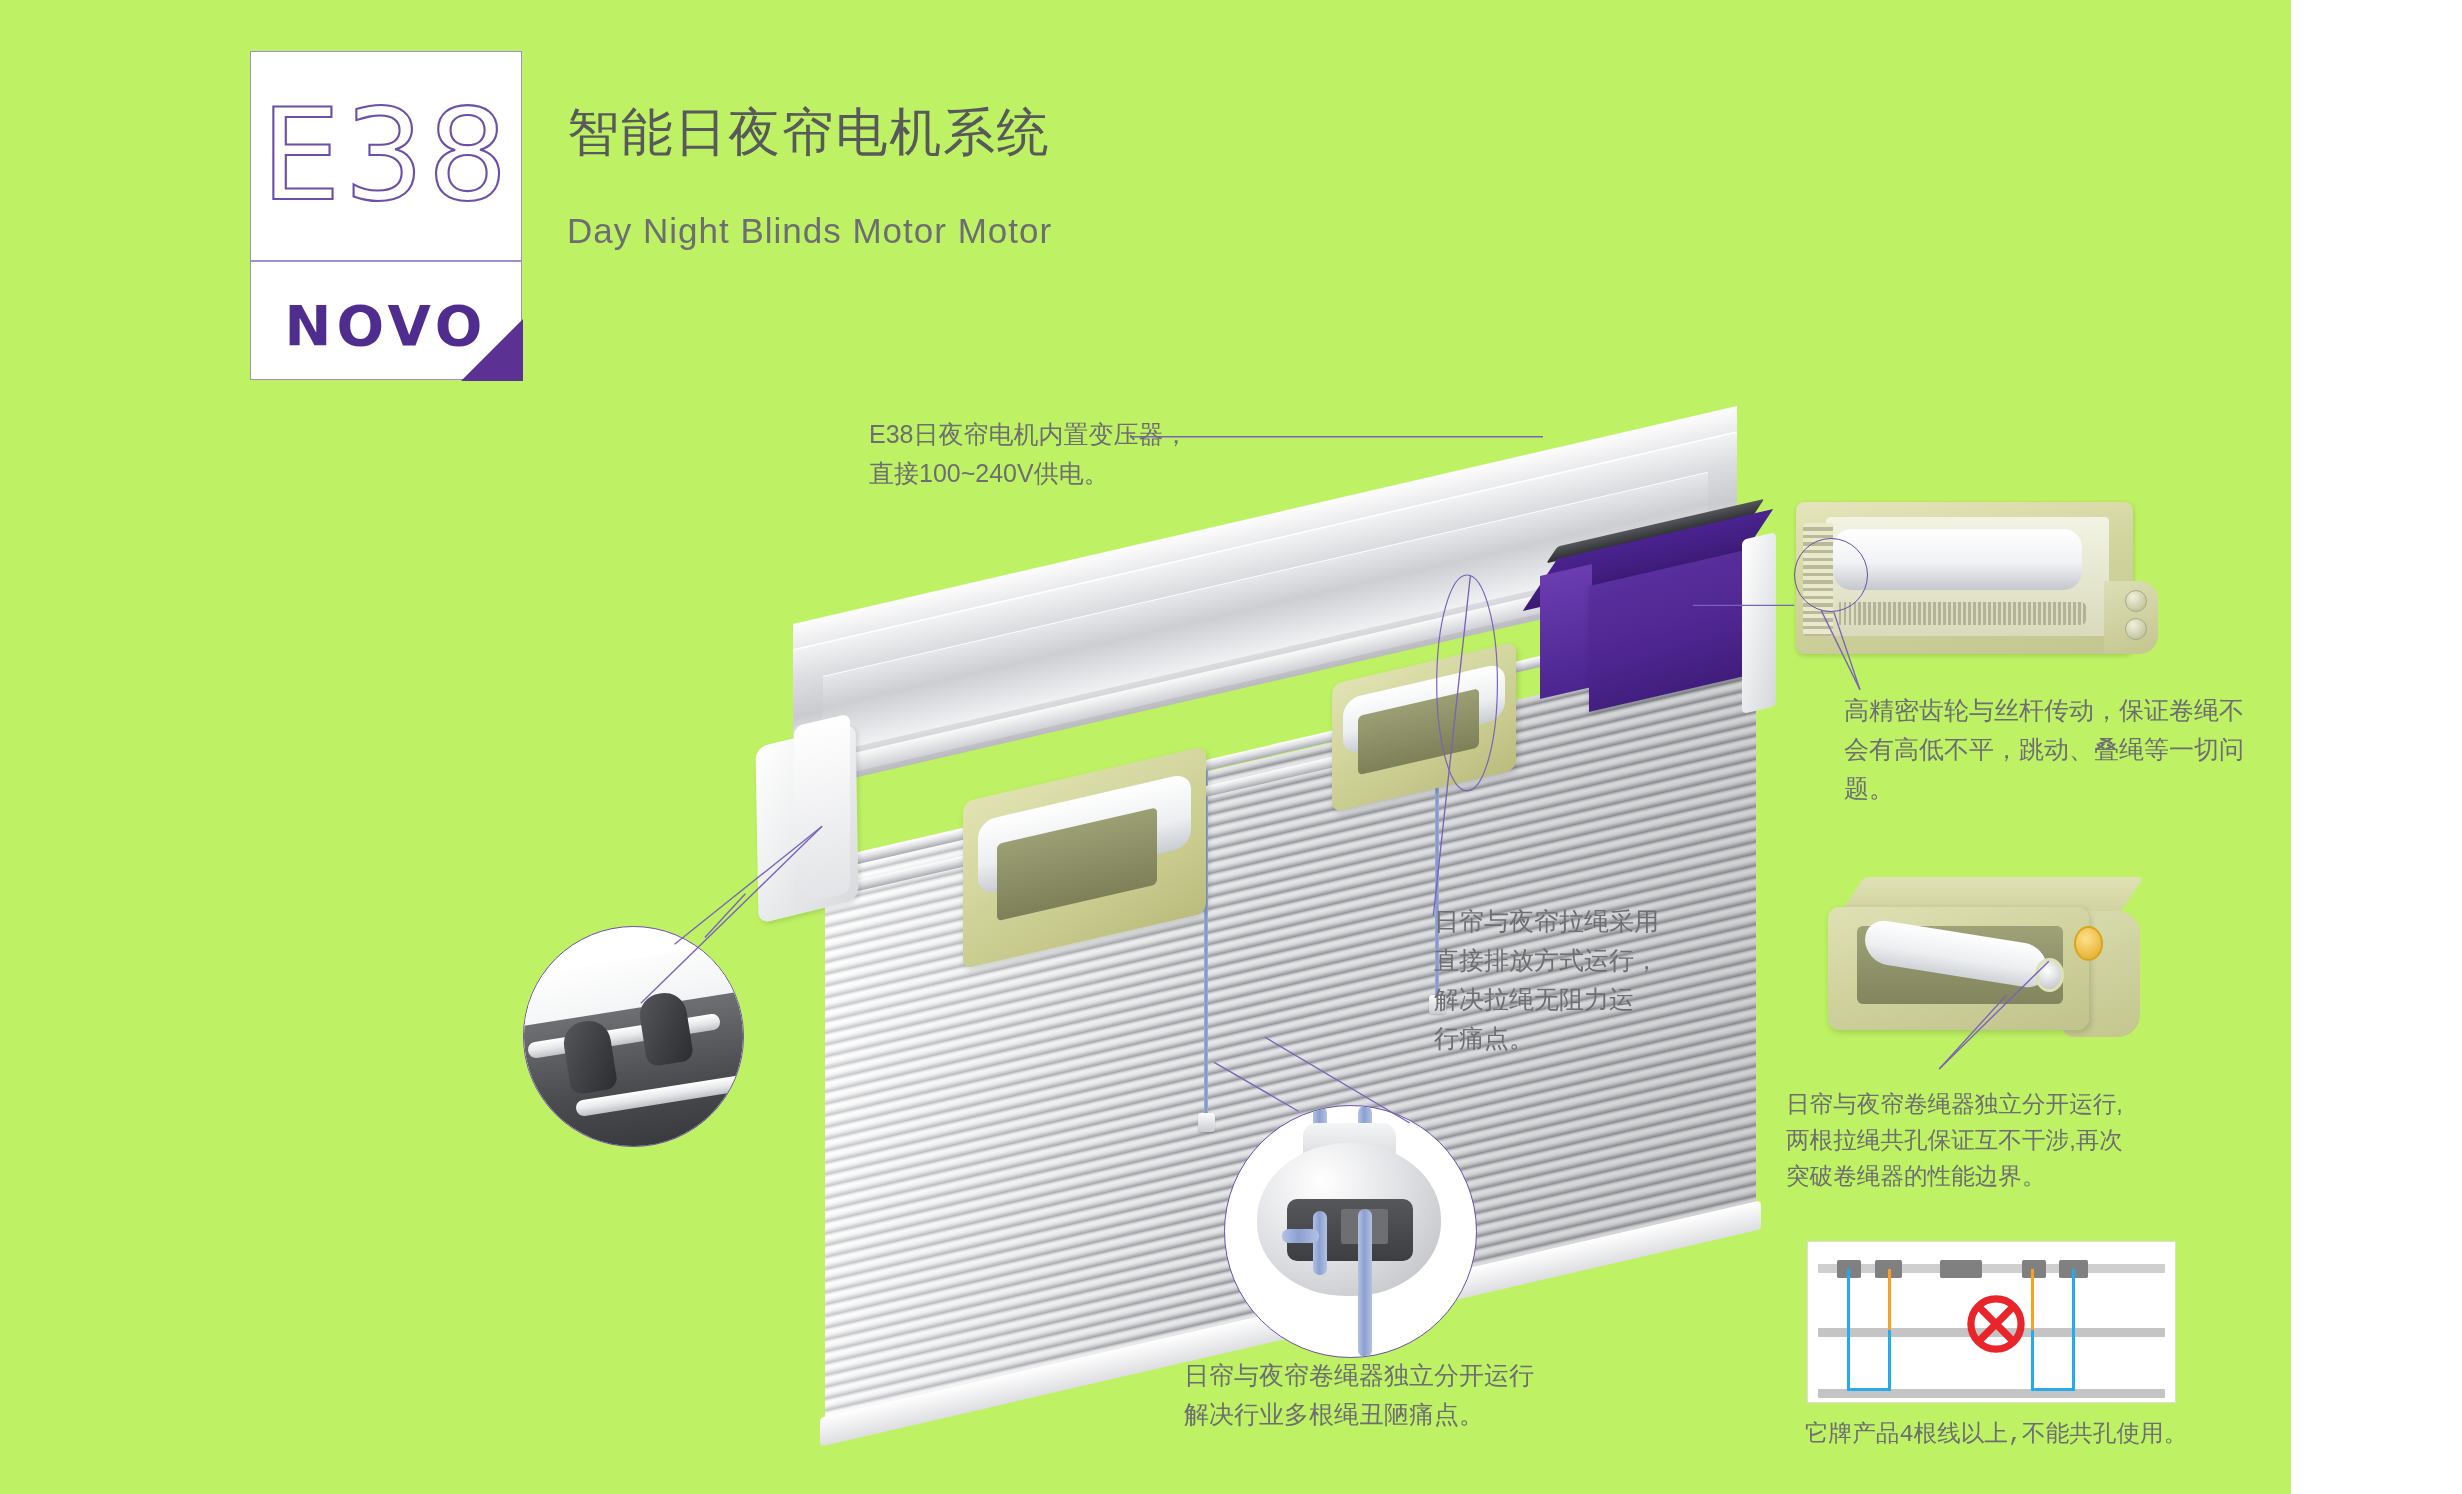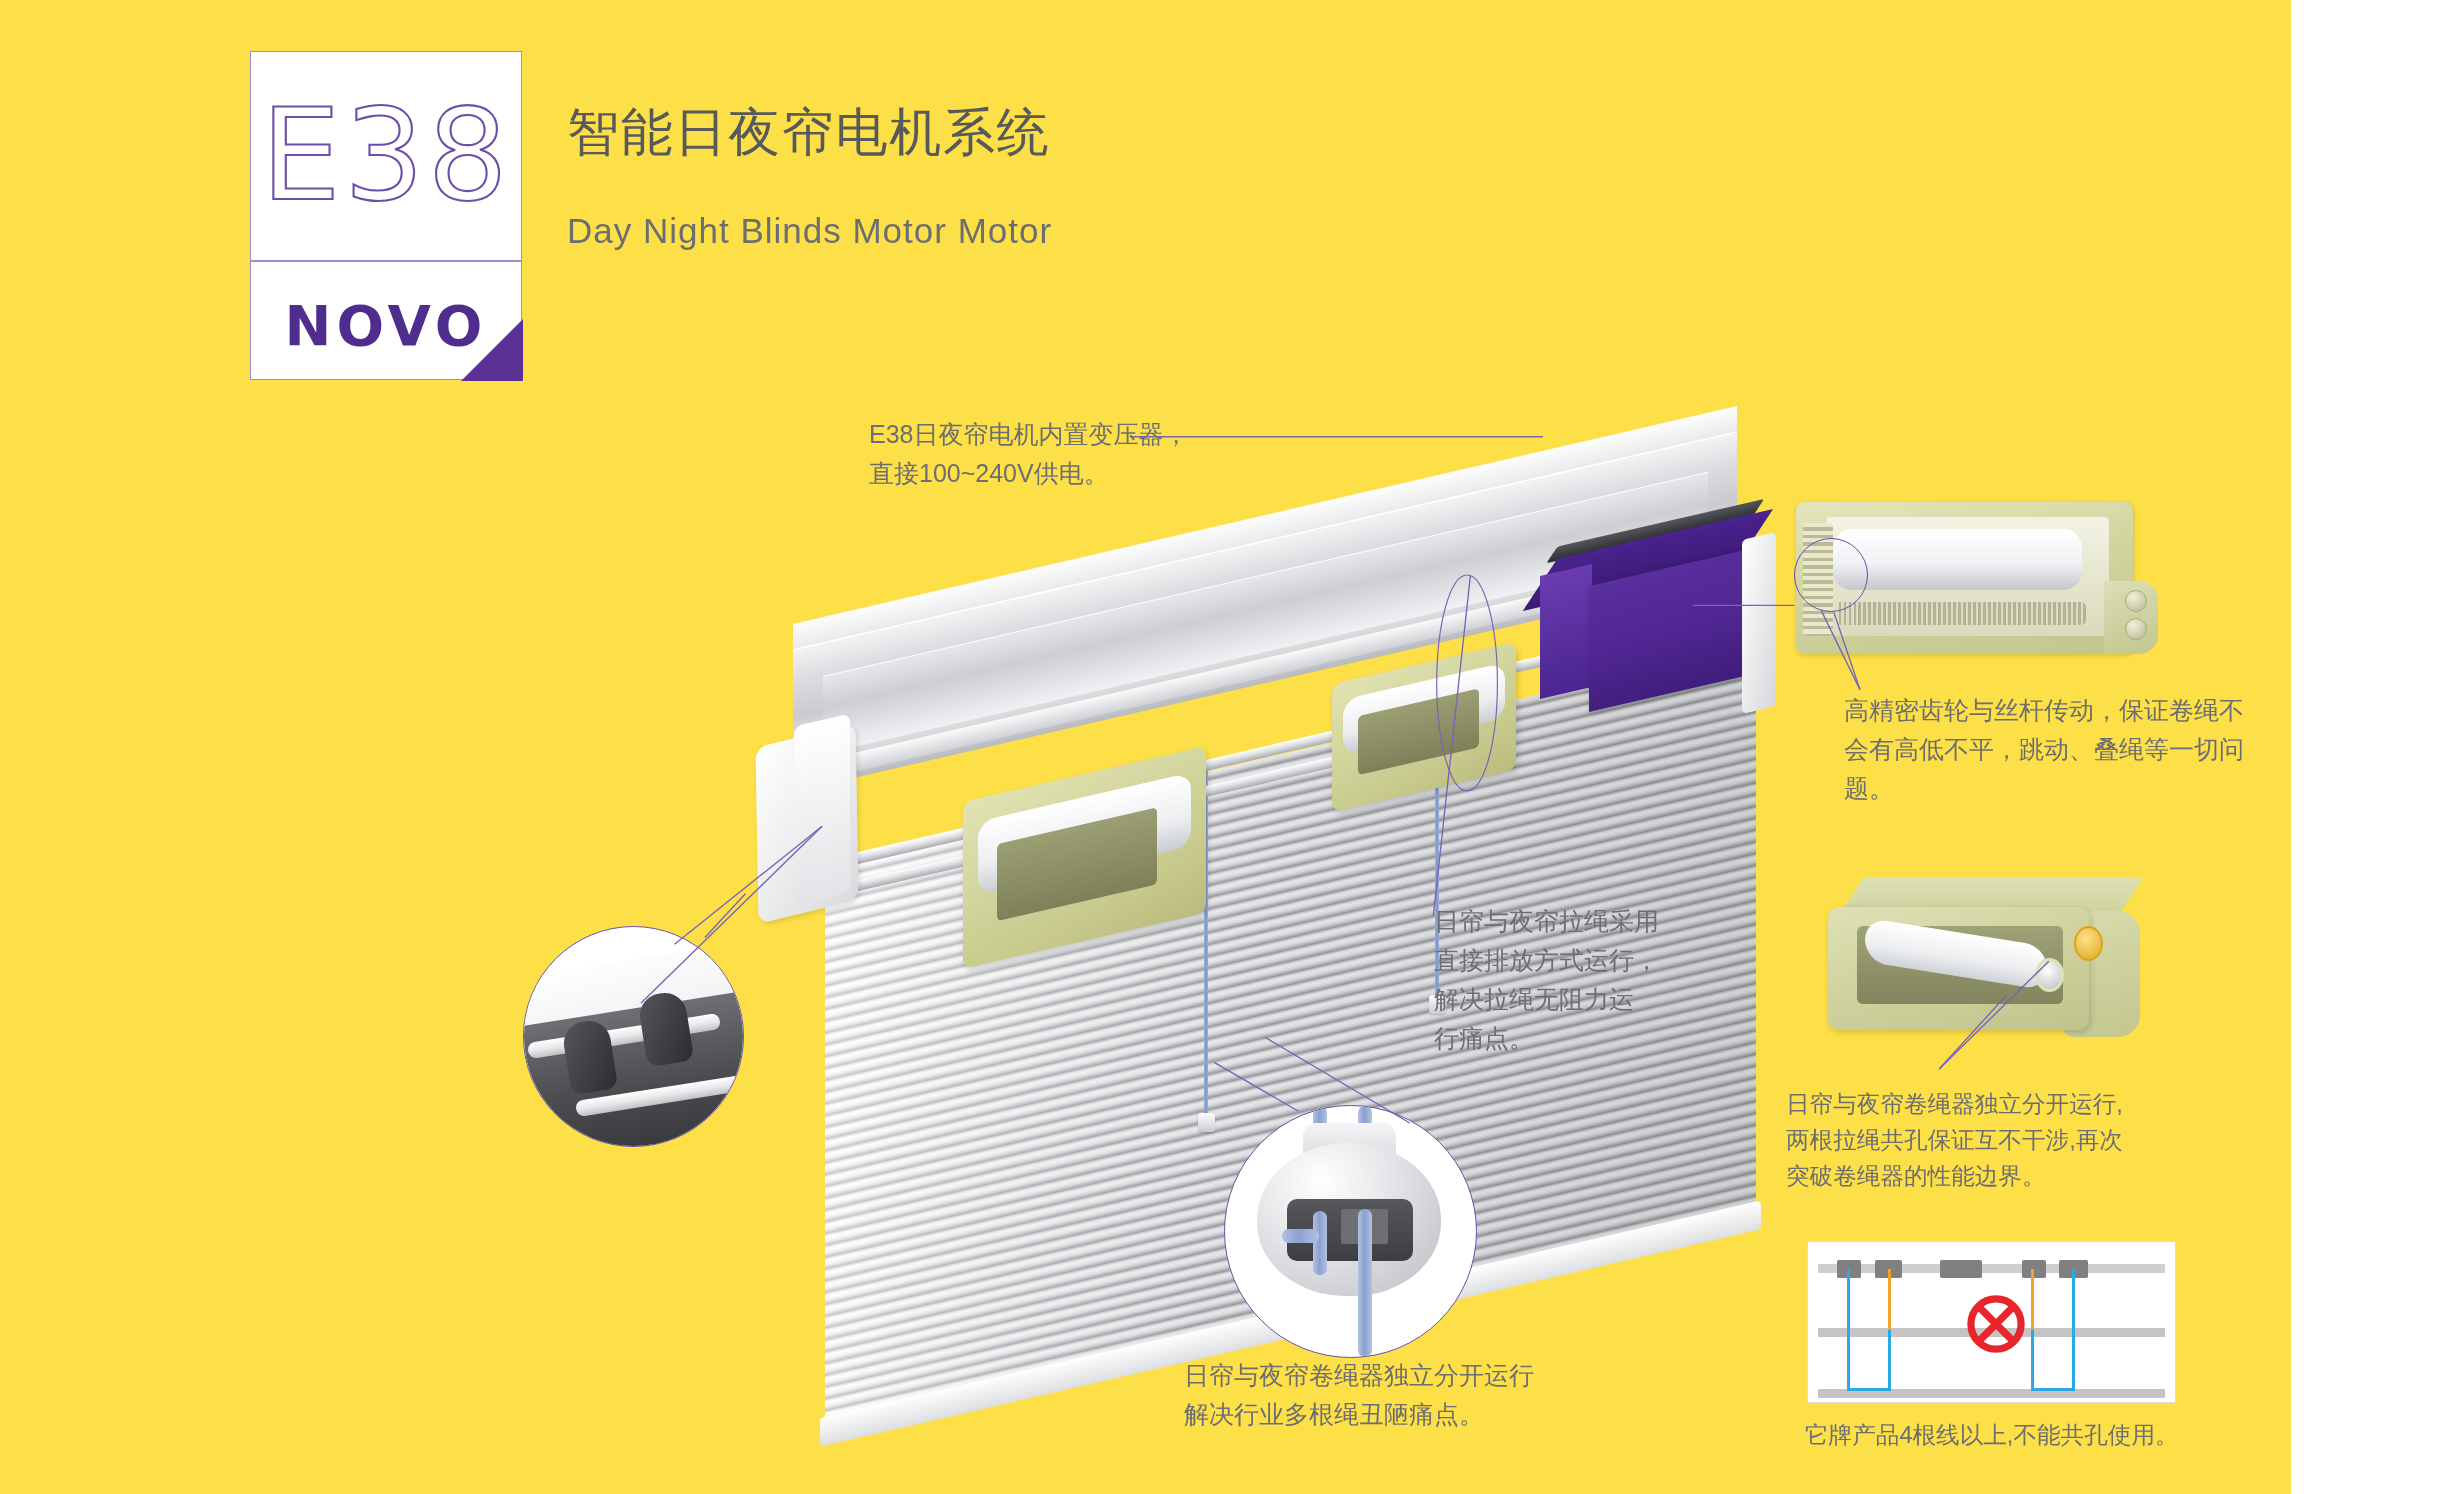--- a/index.html
+++ b/index.html
@@ -2,21 +2,21 @@
 <html style="font-size:13.5px"><head>
 <meta charset="utf-8">
 <style>
   * { box-sizing: border-box; margin: 0; padding: 0; }
   html, body {
     width: 2462px; height: 1494px;
     background: #ffffff;
     font-family: "Liberation Sans", "DejaVu Sans", sans-serif;
     overflow: hidden;
   }
-  #page { position: relative; width: 2291px; height: 1494px; background: #fde047; padding-left: 10px; }
+  #page { position: relative; width: 2291px; height: 1494px; background: #bef264; padding-left: 10px; }
 
   
   #logo-box {
     position: absolute; left: 250px; top: 51px;
     width: 272px; height: 329px;
     border: 1.7px solid #9d8fd0; background: #fff;
   }
   #logo-divider {
     position: absolute; left: 0; top: 208px; width: 100%;
     height: 1.7px; background: #9d8fd0;
@@ -575,16 +575,16 @@
 行痛点。</div>
 
   <div class="callout small" id="c-independent" style="left:1786px;top:1086px;">日帘与夜帘卷绳器独立分开运行,
 两根拉绳共孔保证互不干涉,再次
 突破卷绳器的性能边界。</div>
 
 
   <div class="callout" id="c-sharedhole" style="left:1184px;top:1356px;">日帘与夜帘卷绳器独立分开运行
 解决行业多根绳丑陋痛点。</div>
 
-  <div class="callout small" id="c-competitor" style="left:1805px;top:1417px;">它牌产品4根线以上,不能共孔使用。</div>
+  <div class="callout small" id="c-competitor" style="left:1805px;top:1417px;font-family:Liberation Mono, monospace;">它牌产品4根线以上,不能共孔使用。</div>
 
 </div>
 
 
 </body></html>

